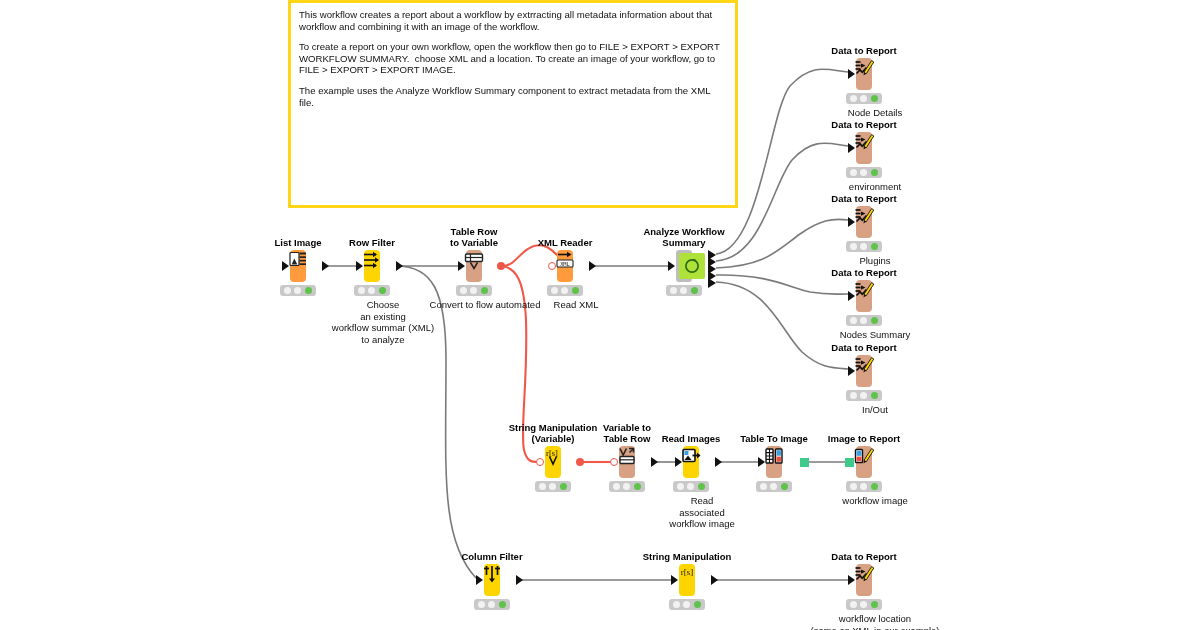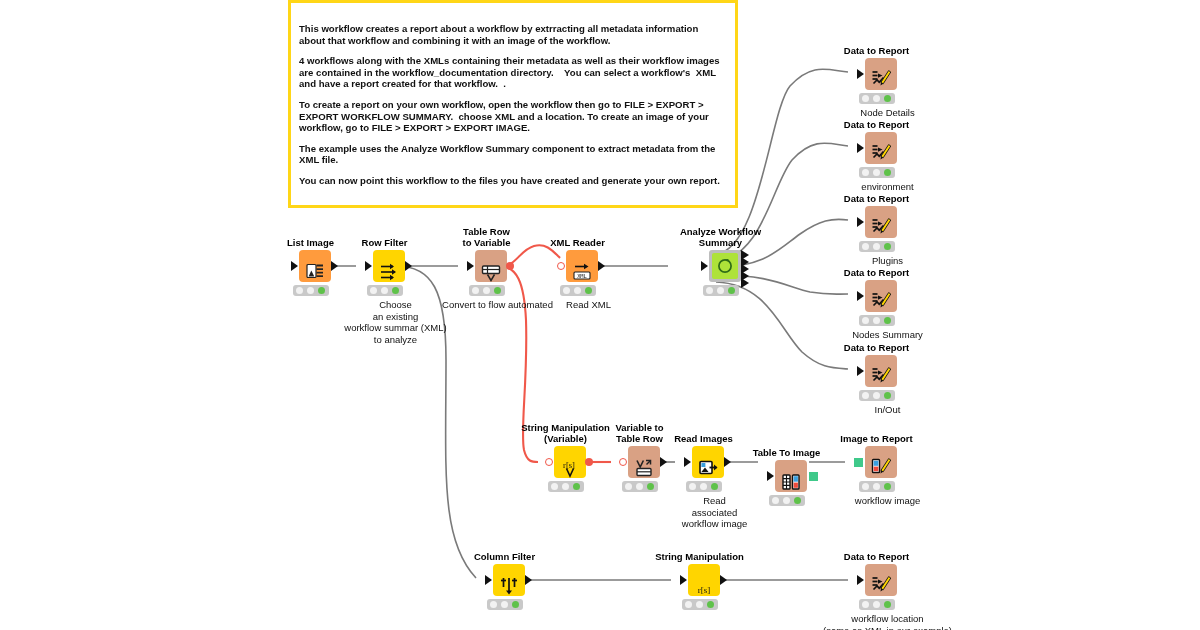--- a/index.html
+++ b/index.html
@@ -10,22 +10,21 @@
   }
   #canvas{position:absolute;left:0;top:0;width:1200px;height:630px;}
   #wires{position:absolute;left:0;top:0;width:1200px;height:630px;pointer-events:none;}
 
   
   .annotation{
     position:absolute;
     box-sizing:border-box;
     background:#ffffff;
     border:3px solid #FFD617;
-    padding:20px 8px 6px 8px;
-    font-weight:bold;
+    padding:6px 8px 6px 8px;
   }
   .annotation p{
     margin:0 0 9px 0;
     font-size:9.6px;
     line-height:11.6px;
     color:#111;
     white-space:pre-wrap;
   }
   .annotation p:last-child{margin-bottom:0;}
 
@@ -40,23 +39,23 @@
     font-size:9.5px;
     font-weight:bold;
     line-height:11px;
     text-align:center;
     white-space:nowrap;
     color:#000;
     margin-top:8px;
   }
   .node-body{
     position:relative;
-    width:32px;height:32px;
+    width:16px;height:32px;
     border-radius:4px;
-    display:flex;align-items:flex-end;justify-content:center;margin-left:9px;
+    display:flex;align-items:flex-start;justify-content:center;
   }
   .node-body.orange{background:#FF9B3D;}
   .node-body.yellow{background:#FFD500;}
   .node-body.brown{background:#D9A184;}
   .node-body.meta{
     background:#BDBDBD;
     border-radius:3px;
     padding:0;
   }
   .node-body.meta .meta-inner{
@@ -154,24 +153,22 @@
 
       <path d="M502,266 C516,268 524,280 526,320 C528,380 520,430 524,450
                C527,462 532,462 538,462"></path>
 
       <path d="M580,462 L611,462"></path>
     </g>
   </svg>
 
   <div class="annotation" id="annotation-box" style="left: 288px; top: 0px; width: 450px; height: 208px; border-color: rgb(255, 214, 23); background: rgb(255, 255, 255);">
       <p>This workflow creates a report about a workflow by extrracting all metadata information about that workflow and combining it with an image of the workflow.</p>
-      <p>4 workflows along with the XMLs containing their metadata as well as their workflow images are contained in the workflow_documentation directory.    You can select a workflow's  XML and have a report created for that workflow.  .</p>
       <p>To create a report on your own workflow, open the workflow then go to FILE &gt; EXPORT &gt; EXPORT WORKFLOW SUMMARY.  choose XML and a location. To create an image of your workflow, go to FILE &gt; EXPORT &gt; EXPORT IMAGE.</p>
       <p>The example uses the Analyze Workflow Summary component to extract metadata from the XML file.</p>
-      <p>You can now point this workflow to the files you have created and generate your own report.</p>
     </div>
 
   <div id="node-layer">
       <div class="node" style="left: 290px; top: 250px;">
         <div class="node-title">List Image</div>
         <div class="node-body orange">
           <span>
             <svg class="glyph" width="20" height="20" viewBox="0 0 20 20">
               <rect x="2" y="2.5" width="9" height="13" rx="1" fill="#fff" stroke="#222" stroke-width="1.2"></rect>
               <path d="M3.6 14.5 L6.3 8.5 L9.3 14.5 Z" fill="#222"></path>
@@ -248,21 +245,21 @@
           <span class="port var-in"></span>
           <span class="port out-tri"></span>
         </div>
         <div class="node-status">
           <i class=""></i>
           <i class=""></i>
           <i class="on"></i>
         </div>
         <div class="node-sub">Read XML</div>
       </div>
-      <div class="node" style="left: 700px; top: 250px;">
+      <div class="node" style="left: 676px; top: 250px;">
         <div class="node-title">Analyze Workflow<br>Summary</div>
         <div class="node-body meta">
           <span class="meta-inner">
             <svg class="glyph" width="18" height="18" viewBox="0 0 18 18">
               <circle cx="9" cy="9" r="6.1" fill="none" stroke="#2e6b16" stroke-width="1.7"></circle>
               <path d="M9 2.5 L13.6 4.2 L12.1 2.0 Z" fill="#2e6b16"></path>
             </svg>
           </span>
           <span class="port in-tri"></span>
           <span class="fan">
@@ -448,21 +445,21 @@
           <span class="port in-tri"></span>
           <span class="port out-tri"></span>
         </div>
         <div class="node-status">
           <i class=""></i>
           <i class=""></i>
           <i class="on"></i>
         </div>
         <div class="node-sub">Read<br>associated<br>workflow image</div>
       </div>
-      <div class="node" style="left: 766px; top: 460px; border-radius: 10px;">
+      <div class="node" style="left: 766px; top: 446px; border-radius: 10px;">
         <div class="node-title">Table To Image</div>
         <div class="node-body brown">
           <span>
             <svg class="glyph" width="20" height="20" viewBox="0 0 20 20">
               <rect x="2" y="3" width="7" height="14" rx="0.8" fill="#fff" stroke="#111" stroke-width="1.4"></rect>
               <path d="M2 6.6 H9 M2 10 H9 M2 13.4 H9 M5.5 3 V17" stroke="#111" stroke-width="1.1"></path>
               <rect x="11.5" y="3" width="6.5" height="14" rx="0.8" fill="#fff" stroke="#111" stroke-width="1.4"></rect>
               <rect x="12.6" y="4.2" width="4.3" height="5.5" fill="#3AA0E0"></rect>
               <rect x="12.6" y="10.6" width="4.3" height="5.2" fill="#EE4B3C"></rect>
             </svg>

